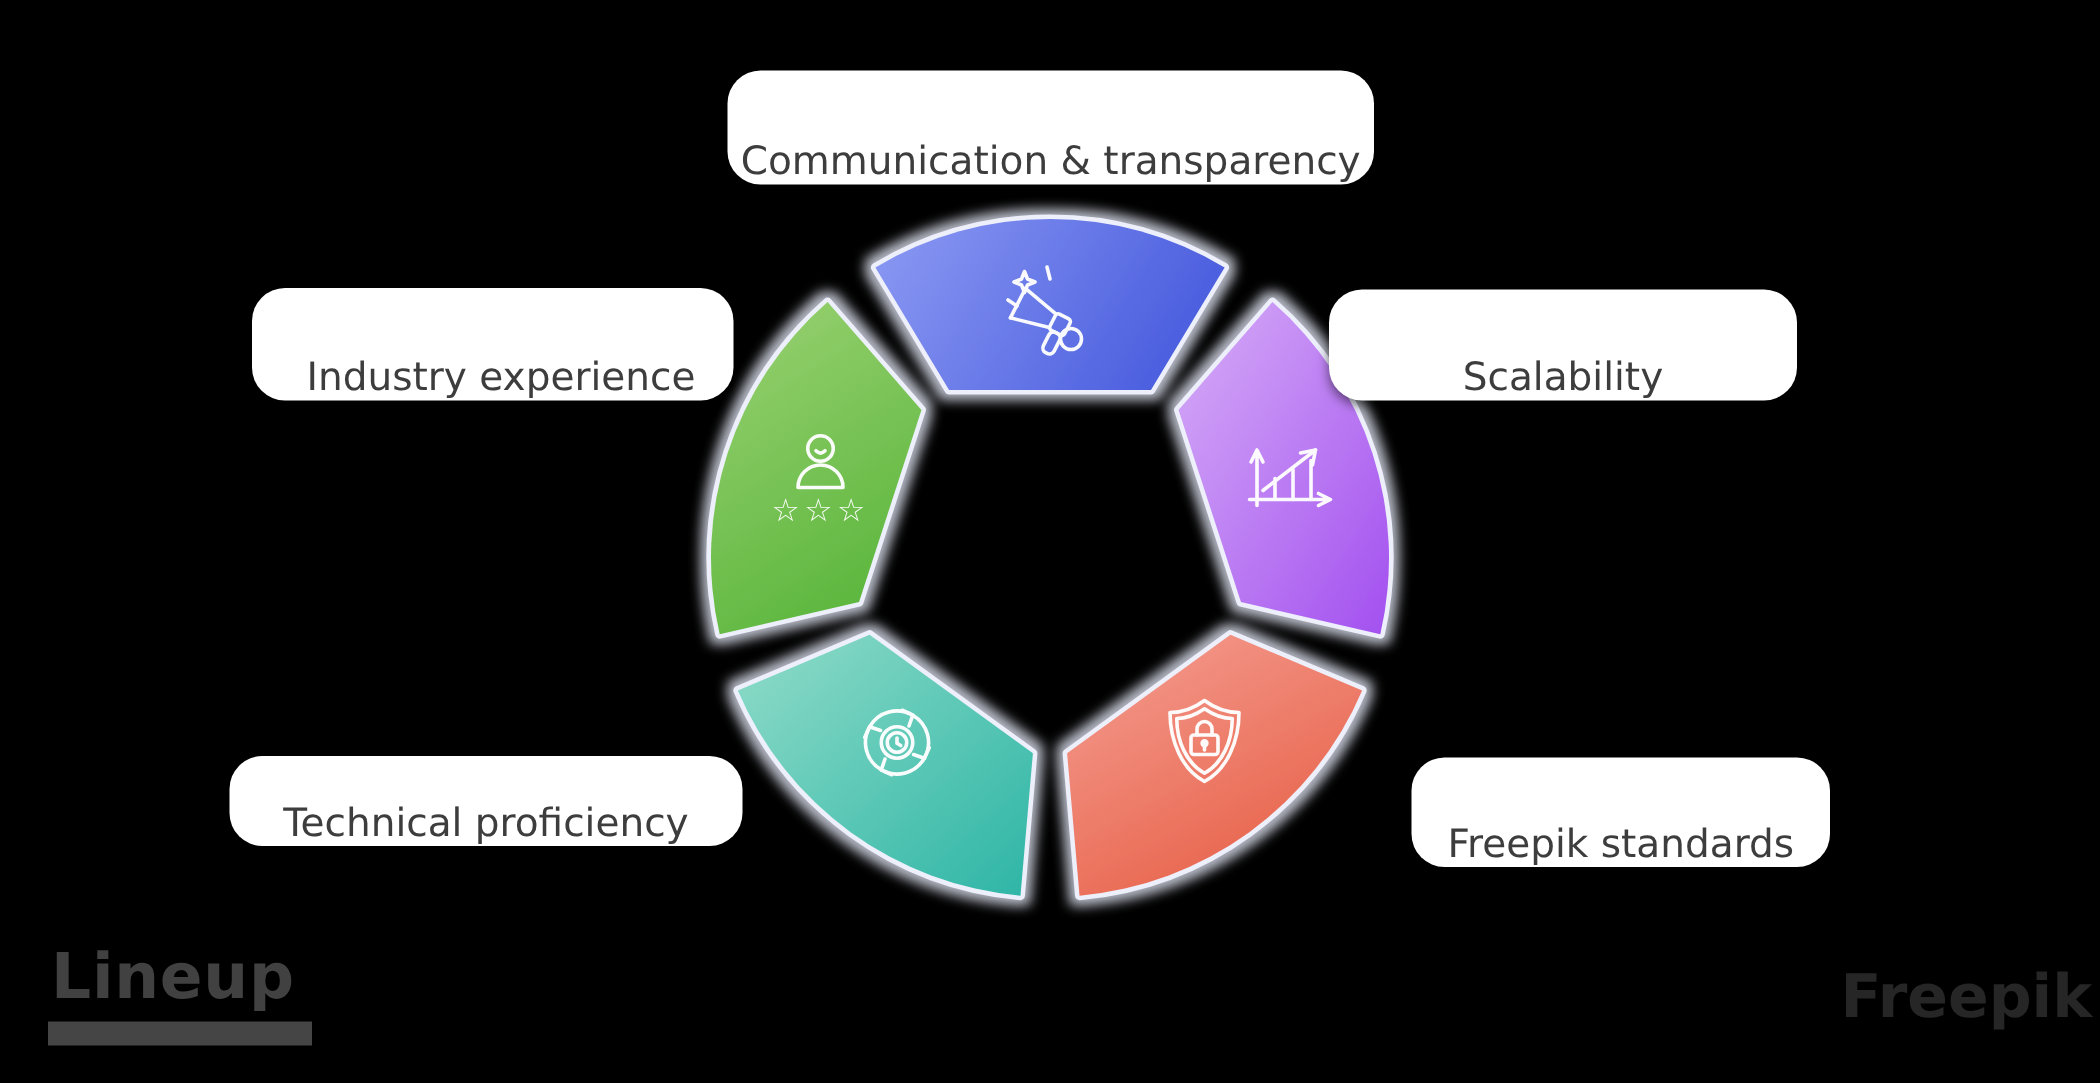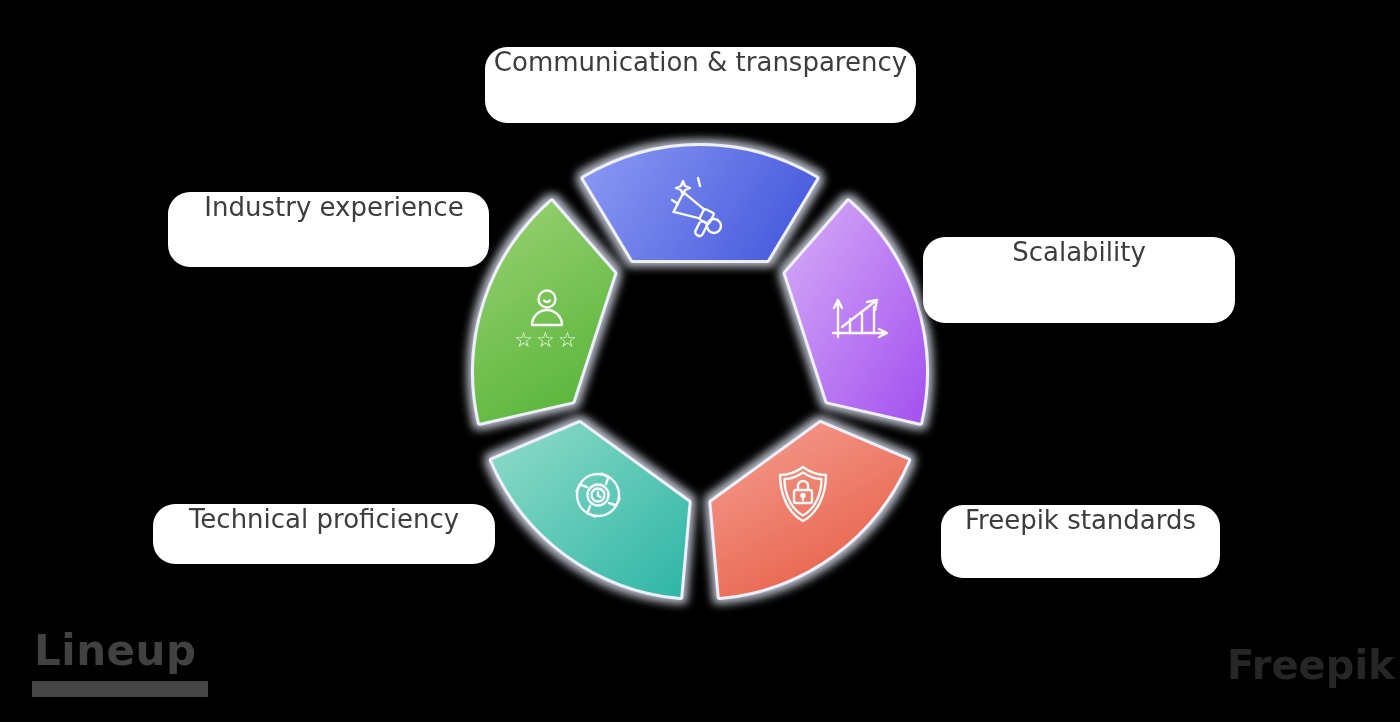--- a/index.html
+++ b/index.html
@@ -9,29 +9,29 @@
     overflow:hidden;
     font-family:"DejaVu Sans","Liberation Sans",sans-serif;
     position:relative;
   }
   .canvas{position:absolute;inset:0;}
   svg.diagram{position:absolute;left:0;top:0;}
   .pill{
     position:absolute;
     background:#ffffff;
     border-radius:22px;
-    display:flex;align-items:flex-start;justify-content:center;
+    display:flex;align-items:flex-end;justify-content:center;
     color:#3d3d3d;
     font-size:26px;
     white-space:nowrap;
     box-shadow:0 3px 8px rgba(0,0,0,0.55);
   }
   .pill-comm{left:485px;top:47px;width:431px;height:76px;}
   .pill-industry{left:168px;top:192px;width:310px;height:75px;padding-left:11px;}
-  .pill-scalability{left:923px;top:193px;width:312px;height:86px;margin-top:44px;}
+  .pill-scalability{left:886px;top:193px;width:312px;height:74px;}
   .pill-technical{left:153px;top:504px;width:342px;height:60px;}
   .pill-security{left:941px;top:505px;width:279px;height:73px;}
   .brand{
     position:absolute;left:34px;top:626px;
     color:#414141;font-size:42px;font-weight:700;letter-spacing:0.5px;text-align:center;
   }
   .brand-bar{
     position:absolute;left:32px;top:681px;width:176px;height:16px;
     background:#454545;
   }

